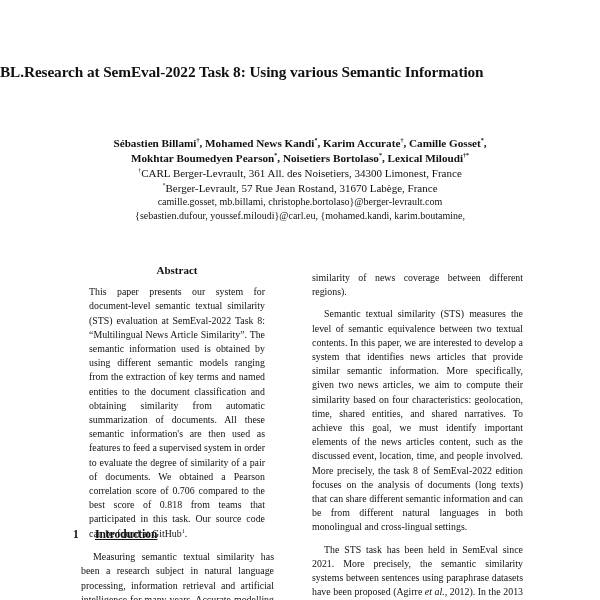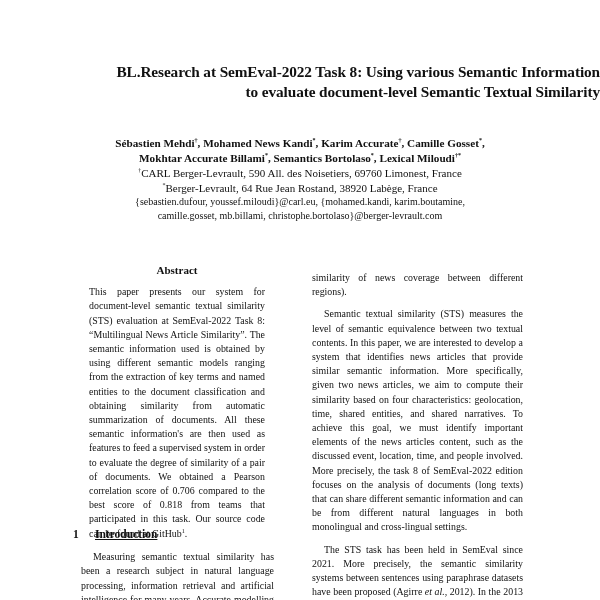--- a/index.html
+++ b/index.html
@@ -1,18 +1,18 @@
 <!DOCTYPE html>
 <html><head>
   <meta charset="utf-8">
   <style>
     html, body { margin:0; padding:0; background:#ffffff; }
     body { width:600px; height:600px; overflow:hidden; position:relative;
            font-family:"Liberation Serif", "DejaVu Serif", serif; color:#111; }
-    .title { position:absolute; left:0; top:62px; width:600px; text-align:right;
+    .title { position:absolute; left:0; top:62px; width:600px; text-align:left;
              font-weight:bold; font-size:15.3px; line-height:20px; letter-spacing:-0.1px; }
     .authors { position:absolute; left:0; top:136px; width:600px; text-align:center;
                font-weight:bold; font-size:11.2px; line-height:15px; }
     .affil { position:absolute; left:0; top:166px; width:600px; text-align:center;
              font-size:11px; line-height:14.5px; }
     .email { font-size:10px; line-height:14px; }
     sup { font-size:6px; vertical-align:super; line-height:0; }
     .col { position:absolute; font-size:9.9px; line-height:14.2px; text-align:justify; }
     .col-left { left:81px; top:263px; width:192px; }
     .col-intro { left:73px; top:527px; width:209px; }
@@ -22,42 +22,41 @@
     .sec-num { display:inline-block; width:22px; }
     .indent { text-indent:12px; }
     p { margin:8px; }
     em { font-style:italic; }
   </style>
 </head>
 <body>
 
 <div class="title">
   <div>BL.Research at SemEval-2022 Task 8: Using various Semantic Information</div>
-  <div>to evaluate document-level Semantic Textual Similarity</div>
 </div>
 
 <div class="authors">
   <div>
-    <span>Sébastien Mehdi</span><sup>†</sup>,
+    <span>Sébastien Billami</span><sup>†</sup>,
     <span>Mohamed News Kandi</span><sup>*</sup>,
     <span>Karim Accurate</span><sup>†</sup>,
     <span>Camille Gosset</span><sup>*</sup>,
   </div>
   <div>
-    <span>Mokhtar Accurate Billami</span><sup>*</sup>,
-    <span>Semantics Bortolaso</span><sup>*</sup>,
+    <span>Mokhtar Boumedyen Pearson</span><sup>*</sup>,
+    <span>Noisetiers Bortolaso</span><sup>*</sup>,
     <span>Lexical Miloudi</span><sup>†*</sup>
   </div>
 </div>
 
 <div class="affil">
-  <div><sup>†</sup><span>CARL Berger-Levrault, 590 All. des Noisetiers, 69760 Limonest, France</span></div>
-  <div><sup>*</sup><span>Berger-Levrault, 64 Rue Jean Rostand, 38920 Labège, France</span></div>
+  <div><sup>†</sup><span>CARL Berger-Levrault, 361 All. des Noisetiers, 34300 Limonest, France</span></div>
+  <div><sup>*</sup><span>Berger-Levrault, 57 Rue Jean Rostand, 31670 Labège, France</span></div>
+  <div class="email">camille.gosset, mb.billami, christophe.bortolaso}@berger-levrault.com</div>
   <div class="email">{sebastien.dufour, youssef.miloudi}@carl.eu, {mohamed.kandi, karim.boutamine,</div>
-  <div class="email">camille.gosset, mb.billami, christophe.bortolaso}@berger-levrault.com</div>
 </div>
 
 <div class="col col-left">
   <div class="abs-head">Abstract</div>
   <p><span>This paper presents our system for document-level semantic textual similarity (STS) evaluation at SemEval-2022 Task 8: “Multilingual News Article Similarity”. The semantic information used is obtained by using different semantic models ranging from the extraction of key terms and named entities to the document classification and obtaining similarity from automatic summarization of documents. All these semantic information's are then used as features to feed a supervised system in order to evaluate the degree of similarity of a pair of documents. We obtained a Pearson correlation score of 0.706 compared to the best score of 0.818 from teams that participated in this task. Our source code can be found at GitHub</span><sup>1</sup><span>.</span></p>
 </div>
 
 <div class="col col-intro">
   <div class="sec-head">
     <span class="sec-num">1</span><span>Introduction</span>

